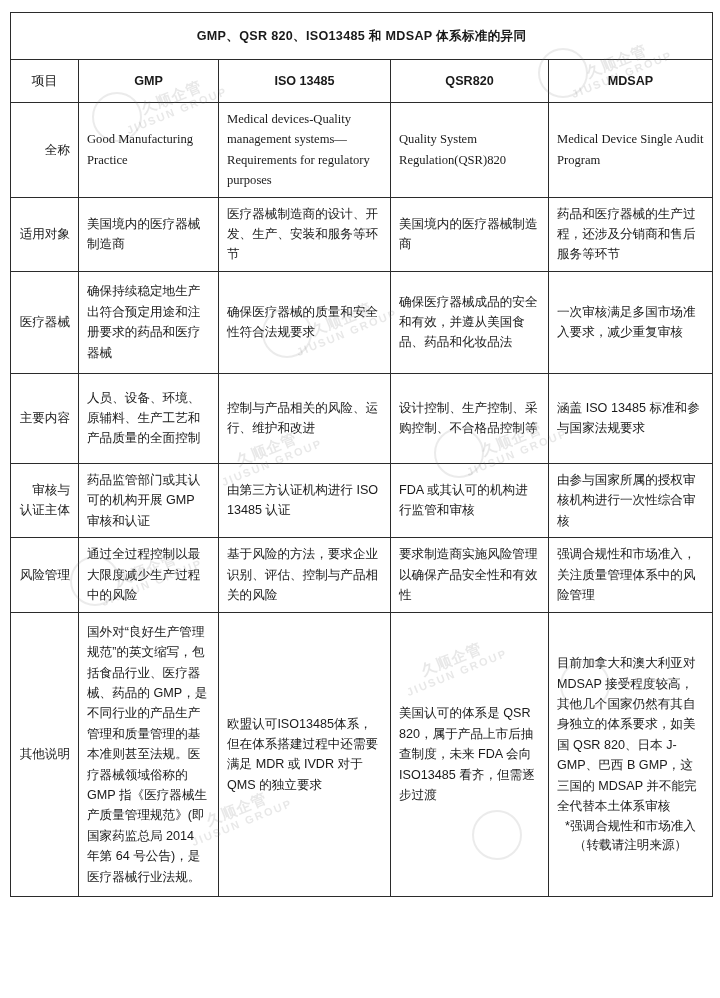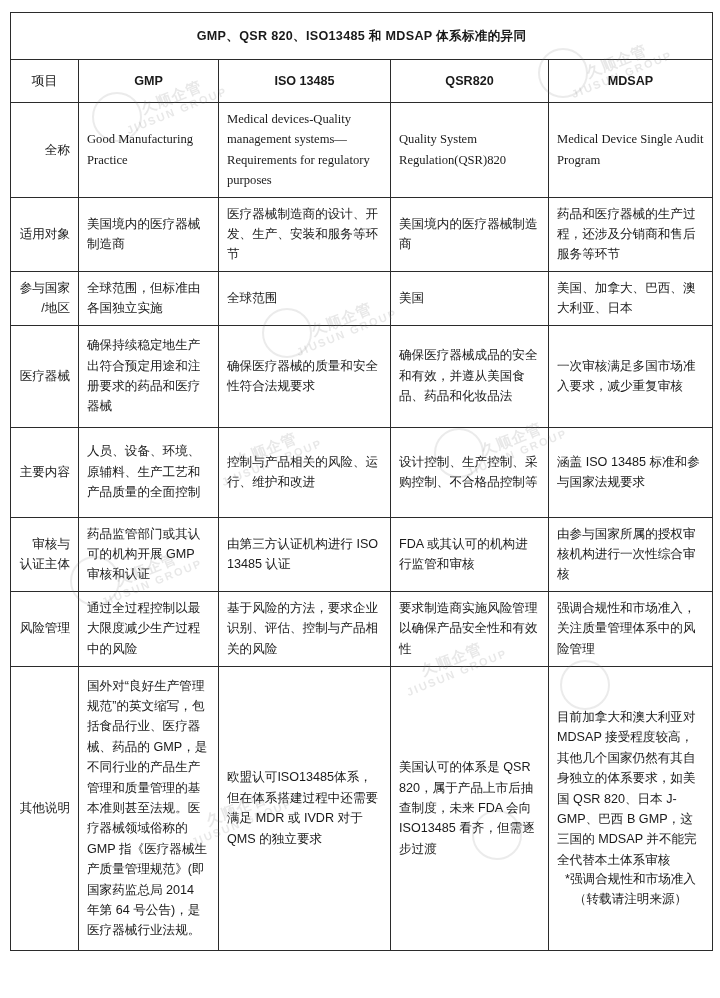--- a/index.html
+++ b/index.html
@@ -204,27 +204,20 @@
 
 
       <tr style="height:69px;">
         <td class="rowlabel">适用对象</td>
         <td class="cell-cn">美国境内的医疗器械制造商</td>
         <td class="cell-cn">医疗器械制造商的设计、开发、生产、安装和服务等环节</td>
         <td class="cell-cn">美国境内的医疗器械制造商</td>
         <td class="cell-cn">药品和医疗器械的生产过程，还涉及分销商和售后服务等环节</td>
       </tr>
 
-      <tr style="height:46px;">
-        <td class="rowlabel">参与国家<br>/地区</td>
-        <td class="cell-cn">全球范围，但标准由各国独立实施</td>
-        <td class="cell-cn">全球范围</td>
-        <td class="cell-cn">美国</td>
-        <td class="cell-cn">美国、加拿大、巴西、澳大利亚、日本</td>
-      </tr>
 
       <tr style="height:102px;">
         <td class="rowlabel">医疗器械</td>
         <td class="cell-cn">确保持续稳定地生产出符合预定用途和注册要求的药品和医疗器械</td>
         <td class="cell-cn">确保医疗器械的质量和安全性符合法规要求</td>
         <td class="cell-cn">确保医疗器械成品的安全和有效，并遵从美国食品、药品和化妆品法</td>
         <td class="cell-cn">一次审核满足多国市场准入要求，减少重复审核</td>
       </tr>
 
       <tr style="height:90px;">

